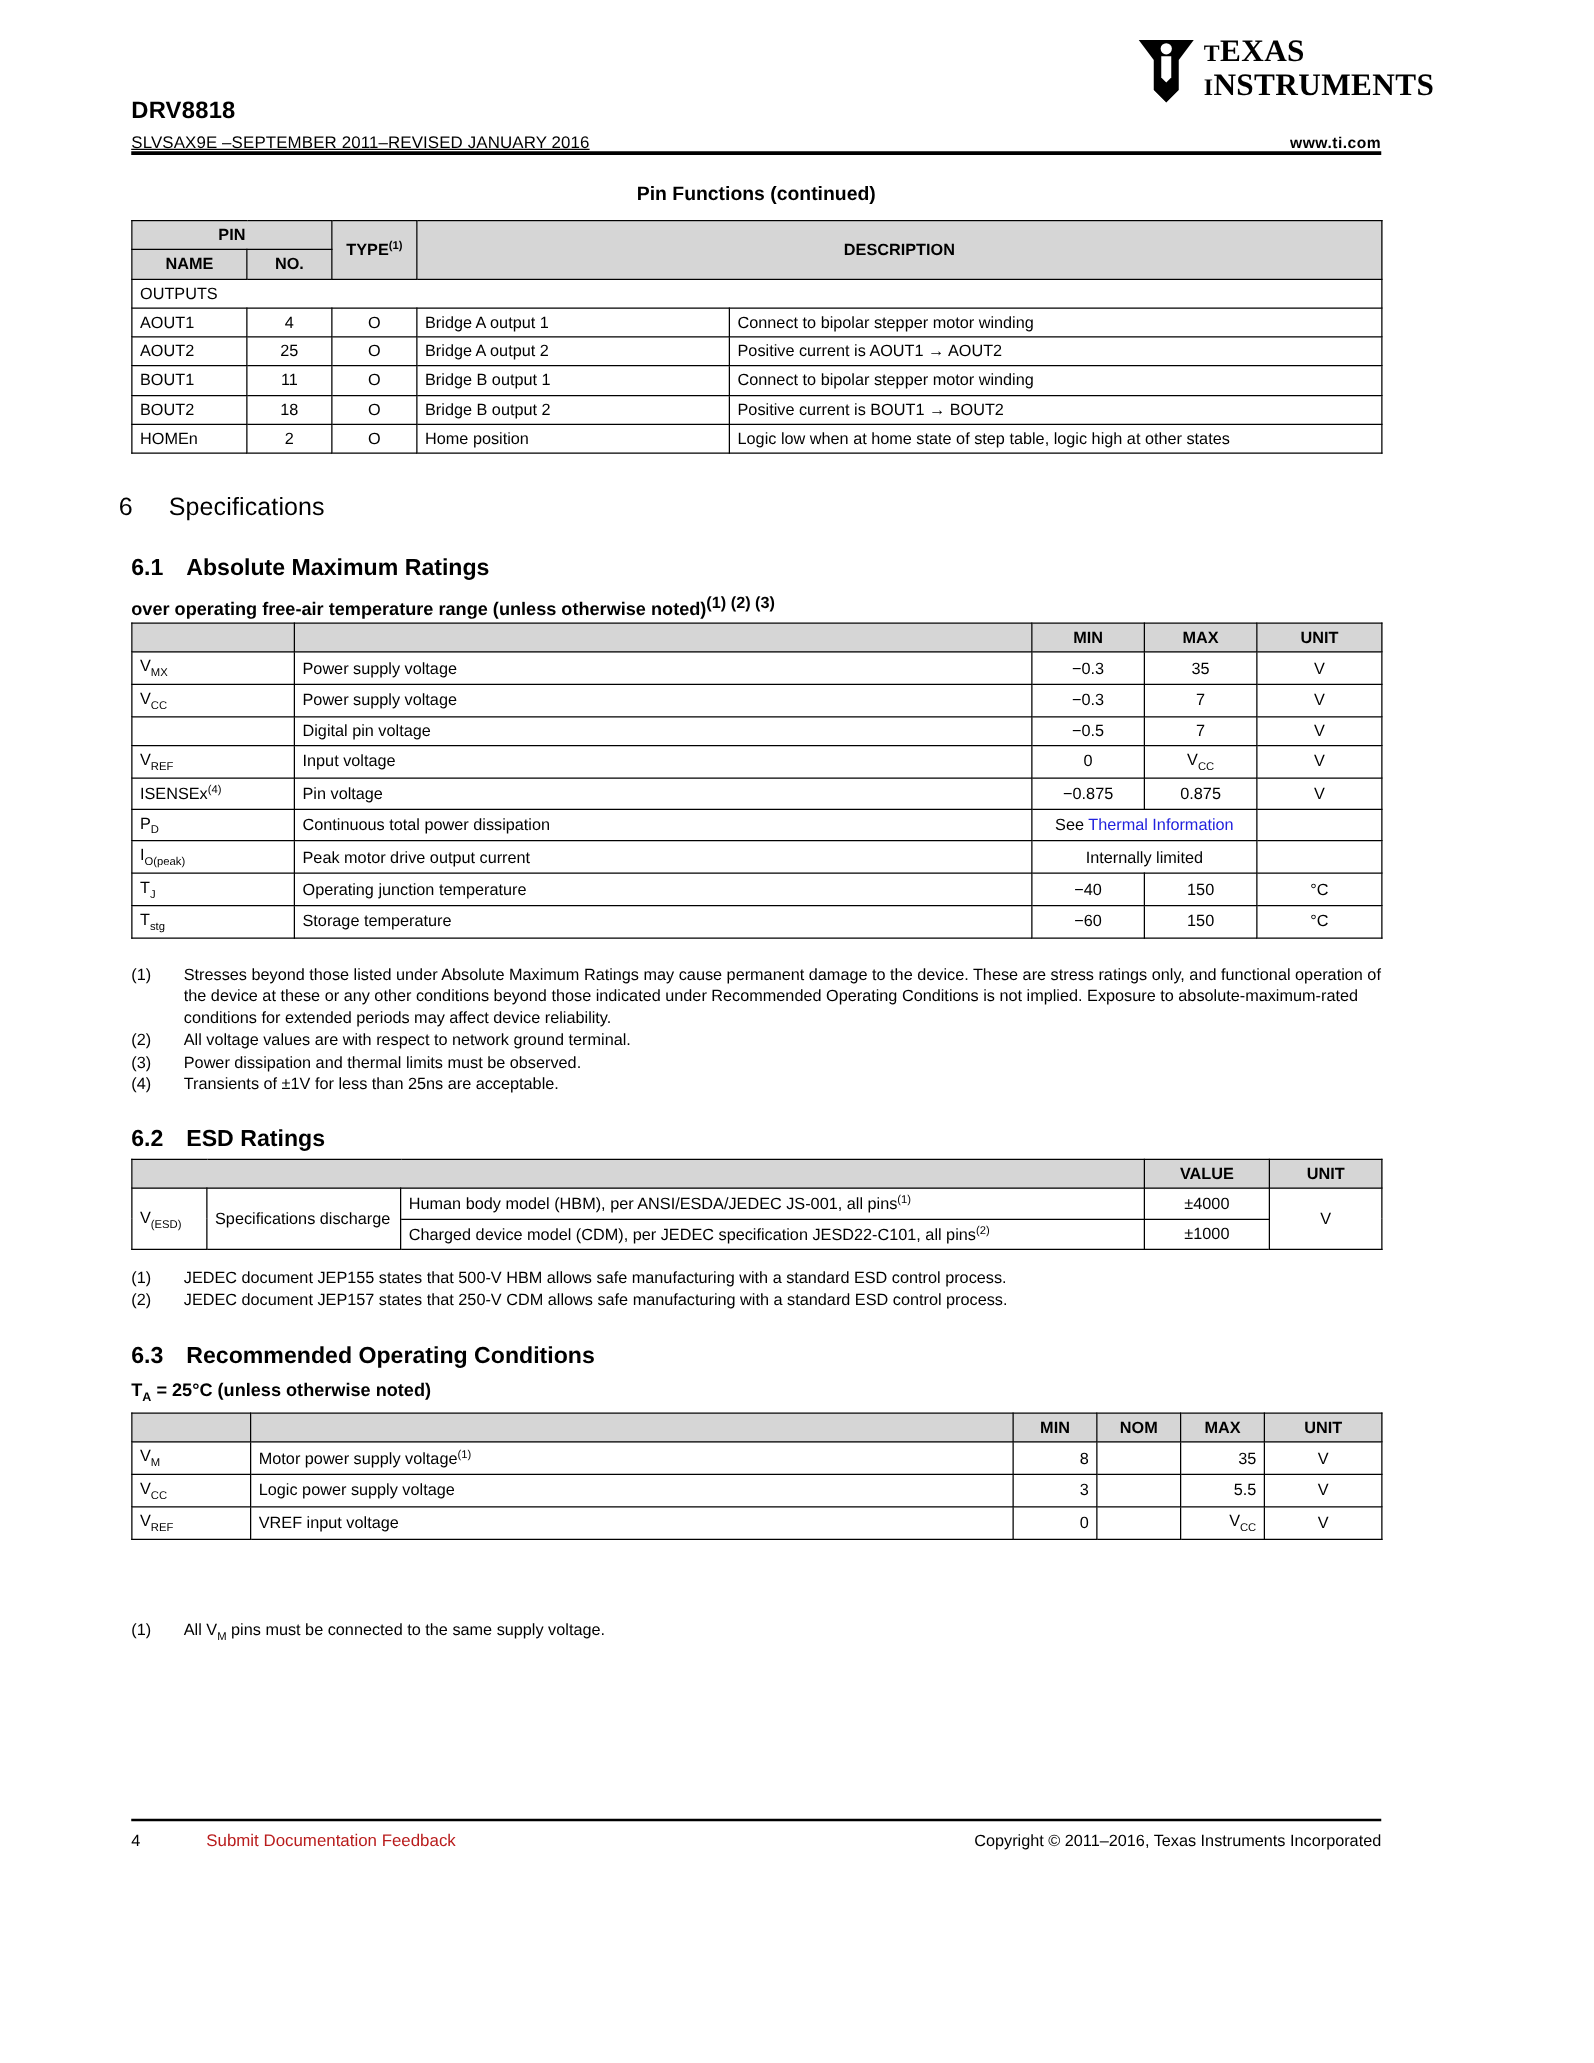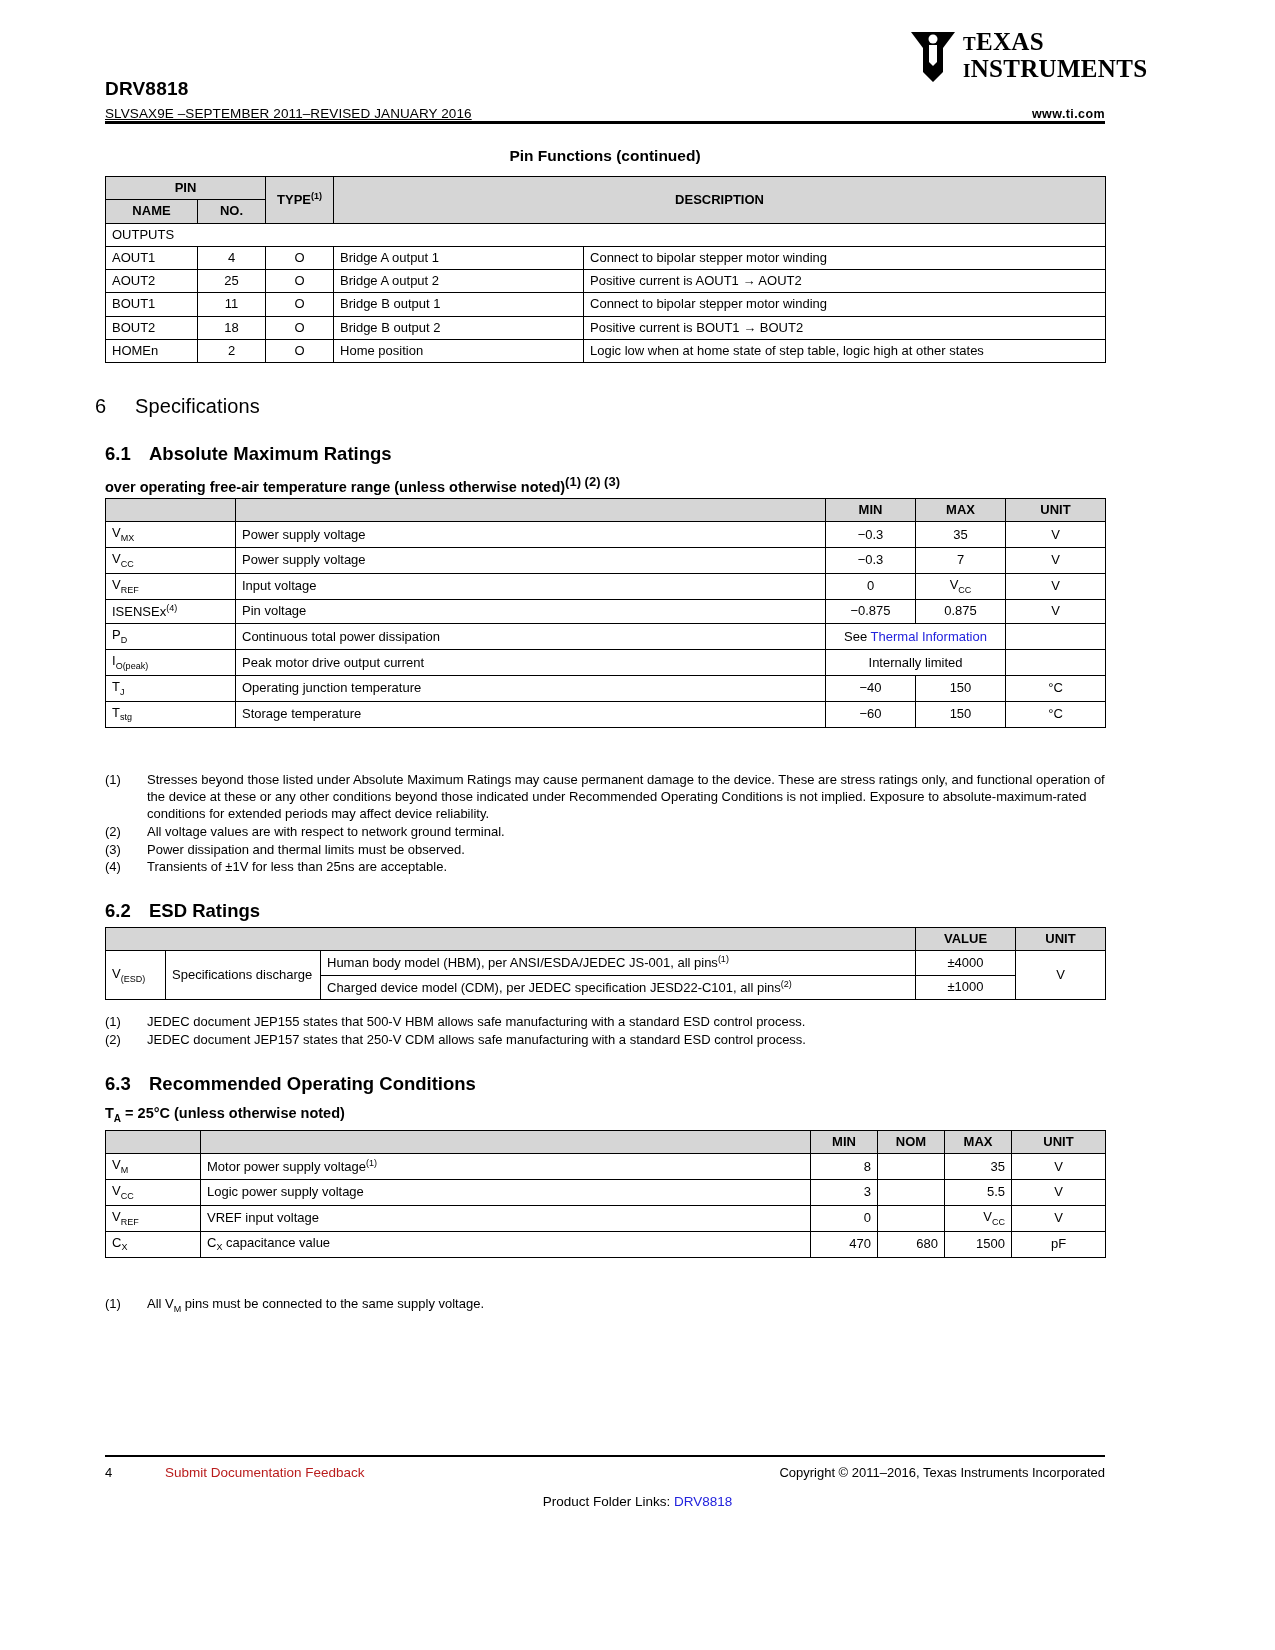--- a/index.html
+++ b/index.html
@@ -230,20 +230,27 @@
           <td class="c">V</td>
         </tr>
         <tr>
           <td class="l"><span>V</span><sub>CC</sub></td>
           <td class="l">Power supply voltage</td>
           <td class="c">−0.3</td>
           <td class="c">7</td>
           <td class="c">V</td>
         </tr>
         <tr>
+          <td class="l"></td>
+          <td class="l">Digital pin voltage</td>
+          <td class="c">−0.5</td>
+          <td class="c">7</td>
+          <td class="c">V</td>
+        </tr>
+        <tr>
           <td class="l"><span>V</span><sub>REF</sub></td>
           <td class="l">Input voltage</td>
           <td class="c">0</td>
           <td class="c"><span>V</span><sub>CC</sub></td>
           <td class="c">V</td>
         </tr>
         <tr>
           <td class="l"><span>ISENSEx</span><span class="sup">(4)</span></td>
           <td class="l">Pin voltage</td>
           <td class="c">−0.875</td>
@@ -387,39 +394,28 @@
           <td class="c">V</td>
         </tr>
         <tr>
           <td class="l"><span>V</span><sub>REF</sub></td>
           <td class="l">VREF input voltage</td>
           <td class="r">0</td>
           <td class="r"></td>
           <td class="r"><span>V</span><sub>CC</sub></td>
           <td class="c">V</td>
         </tr>
-        <tr>
-          <td class="l"><span>C</span><sub>X</sub></td>
-          <td class="l"><span>C</span><sub>X</sub><span> capacitance value</span></td>
-          <td class="r">470</td>
-          <td class="r">680</td>
-          <td class="r">1500</td>
-          <td class="c">pF</td>
-        </tr>
       </tbody>
   </table>
 
   <div class="fnotes" id="roc-notes" style="top:1296px">
       <div class="fn">
         <span class="mk">(1)</span>
         <span class="tx">All V<sub>M</sub> pins must be connected to the same supply voltage.</span>
       </div>
     </div>
 
   <div class="rule-bot"></div>
   <div class="pg-num">4</div>
   <div class="feedback">Submit Documentation Feedback</div>
   <div class="copyright">Copyright © 2011–2016, Texas Instruments Incorporated</div>
-  <div class="prodfolder">
-    <span>Product Folder Links: </span><span class="link">DRV8818</span>
-  </div>
 
 </div>
 
 </body></html>

